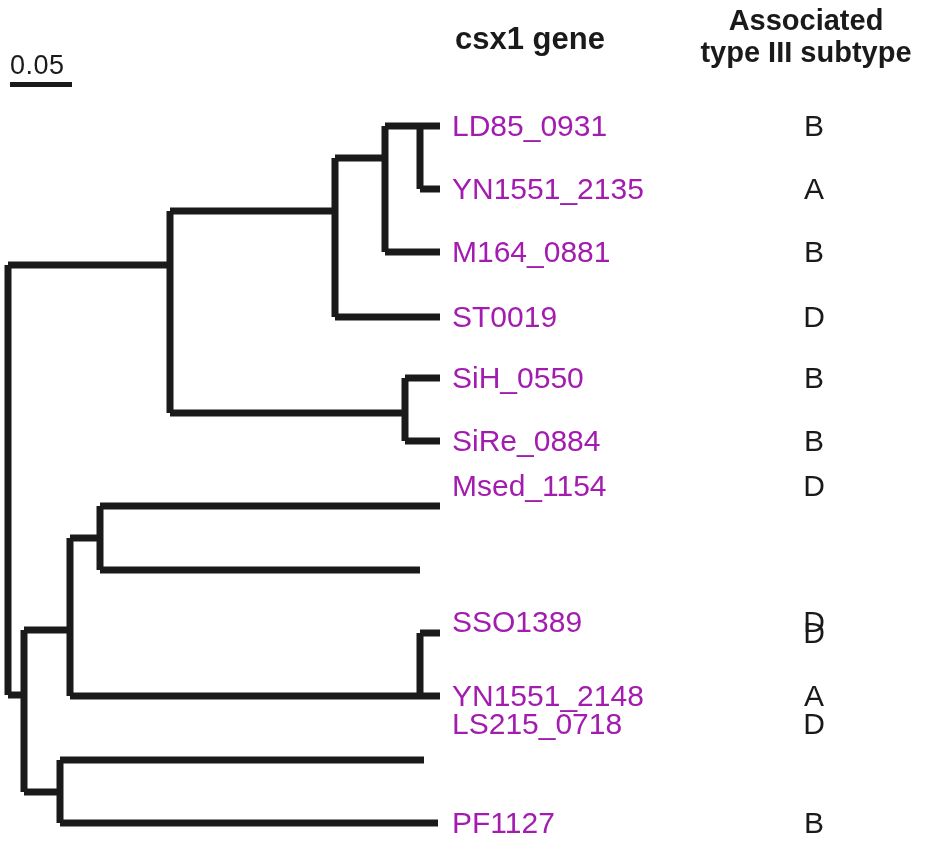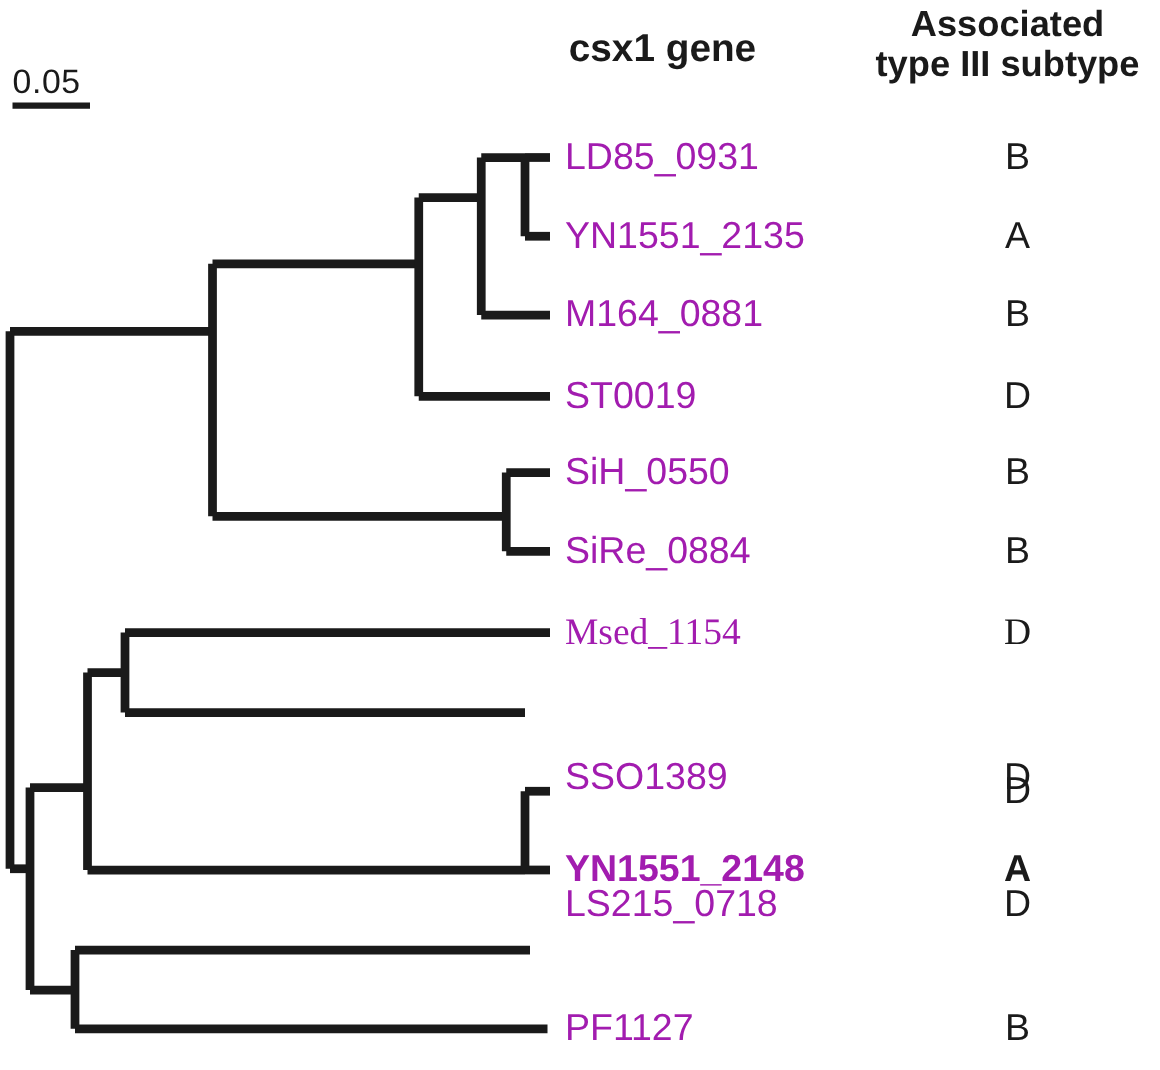--- a/index.html
+++ b/index.html
@@ -176,32 +176,32 @@
         <span class="leaf-subtype">D</span>
       </div>
       <div class="leaf-row" style="top: 378px;">
         <span class="leaf-name">SiH_0550</span>
         <span class="leaf-subtype">B</span>
       </div>
       <div class="leaf-row" style="top: 441px;">
         <span class="leaf-name">SiRe_0884</span>
         <span class="leaf-subtype">B</span>
       </div>
-      <div class="leaf-row" style="top: 506px; font-family: Liberation Serif, serif;">
+      <div class="leaf-row" style="top: 486px;">
         <span class="leaf-name">Msed_1154</span>
         <span class="leaf-subtype">D</span>
       </div>
       <div class="leaf-row" style="top: 570px; margin-top: 32px;">
         <span class="leaf-name">SSO1389</span>
         <span class="leaf-subtype">D</span>
       </div>
       <div class="leaf-row" style="top: 633px;">
         <span class="leaf-subtype">D</span>
       </div>
-      <div class="leaf-row" style="top: 696px; font-weight: bold;">
+      <div class="leaf-row" style="top: 696px;">
         <span class="leaf-name">YN1551_2148</span>
         <span class="leaf-subtype">A</span>
       </div>
       <div class="leaf-row" style="top: 724px;">
         <span class="leaf-name">LS215_0718</span>
         <span class="leaf-subtype">D</span>
       </div>
       <div class="leaf-row" style="top: 823px;">
         <span class="leaf-name">PF1127</span>
         <span class="leaf-subtype">B</span>

